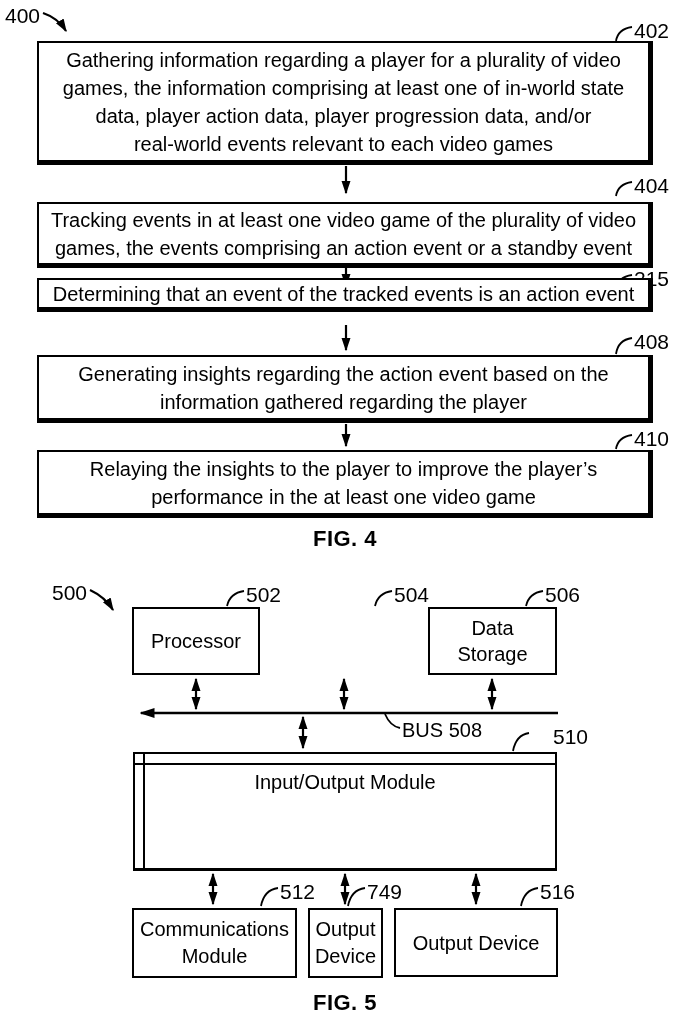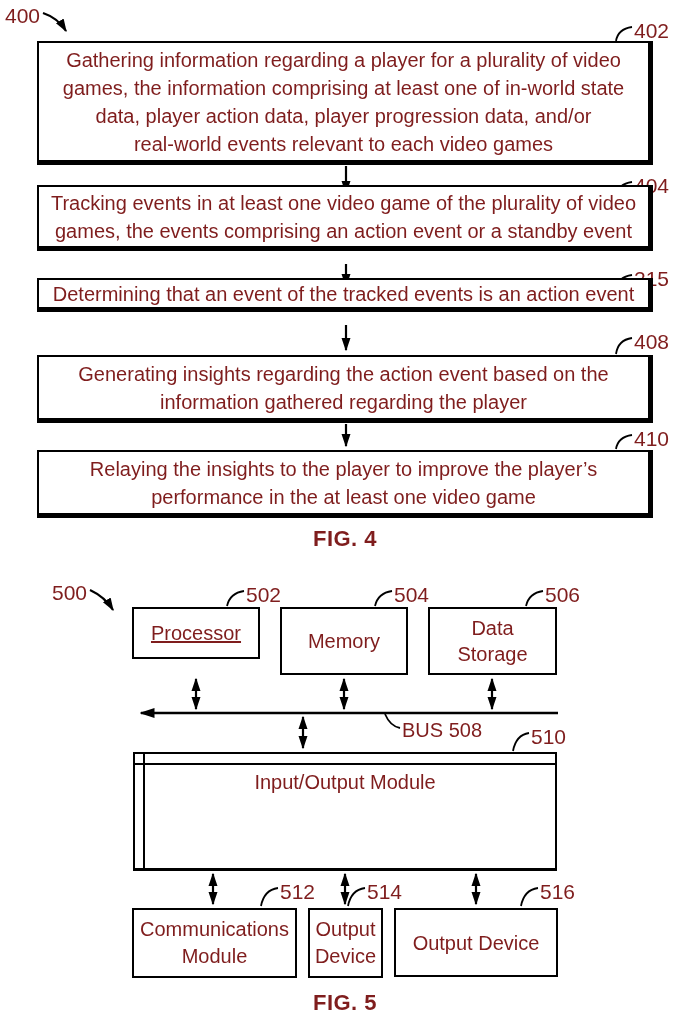--- a/index.html
+++ b/index.html
@@ -1,18 +1,18 @@
 <!DOCTYPE html>
 <html><head>
 <meta charset="utf-8">
 <style>
   html,body { margin:0; padding:0; background:#ffffff; }
   .canvas {
     position:relative; width:675px; height:1024px; background:#ffffff;
-    color:#7f1d1d; font-family:"Liberation Sans", sans-serif; overflow:hidden;
+    color:#000000; font-family:"Liberation Sans", sans-serif; overflow:hidden;
   }
   svg.overlay { position:absolute; left:0; top:0; width:675px; height:1024px; pointer-events:none; }
 
   
   .fbox {
     position:absolute; box-sizing:border-box; background:#fff;
     border:2px solid #000; border-right-width:5px; border-bottom-width:5px;
     display:flex; flex-direction:column; justify-content:center; align-items:center;
     font-size:20px; line-height:28px; text-align:center;
   }
@@ -88,21 +88,21 @@
   <div class="ref" style="left:634px; top:330px;">408</div>
   <div class="ref" style="left:634px; top:427px;">410</div>
 
   <div class="fbox" style="left:37px; top:41px;  width:616px; height:124px;">
     <div class="ln">Gathering information regarding a player for a plurality of video</div>
     <div class="ln">games, the information comprising at least one of in-world state</div>
     <div class="ln">data, player action data, player progression data, and/or</div>
     <div class="ln">real-world events relevant to each video games</div>
   </div>
 
-  <div class="fbox" style="left:37px; top:185px; width:616px; height:66px;">
+  <div class="fbox" style="left:37px; top:202px; width:616px; height:66px;">
     <div class="ln">Tracking events in at least one video game of the plurality of video</div>
     <div class="ln">games, the events comprising an action event or a standby event</div>
   </div>
 
   <div class="fbox" style="left:37px; top:278px; width:616px; height:34px;">
     <div class="ln">Determining that an event of the tracked events is an action event</div>
   </div>
 
   <div class="fbox" style="left:37px; top:450px; width:616px; height:68px;">
     <div class="ln">Relaying the insights to the player to improve the player’s</div>
@@ -113,34 +113,31 @@
     <div class="ln">Generating insights regarding the action event based on the</div>
     <div class="ln">information gathered regarding the player</div>
   </div>
 
   <div class="cap" style="left:37px; top:526px; width:616px;">FIG. 4</div>
 
   <div class="ref" style="left:52px;  top:581px;">500</div>
   <div class="ref" style="left:246px; top:583px;">502</div>
   <div class="ref" style="left:394px; top:583px;">504</div>
   <div class="ref" style="left:545px; top:583px;">506</div>
-  <div class="ref" style="left:531px; top:725px;">510</div>
+  <div class="ref" style="left:553px; top:725px;">510</div>
   <div class="ref" style="left:280px; top:880px;">512</div>
-  <div class="ref" style="left:367px; top:880px;">514</div>
+  <div class="ref" style="left:367px; top:880px;">749</div>
   <div class="ref" style="left:540px; top:880px;">516</div>
 
   <div class="buslabel" style="left:402px; top:719px;">BUS 508</div>
 
-  <div class="b5" style="left:132px; top:607px; width:128px; height:52px;text-decoration:underline;">
+  <div class="b5" style="left:132px; top:607px; width:128px; height:68px;">
     <div class="ln">Processor</div>
   </div>
 
-  <div class="b5" style="left:280px; top:607px; width:128px; height:68px;">
-    <div class="ln">Memory</div>
-  </div>
 
   <div class="b5" style="left:428px; top:607px; width:129px; height:68px;">
     <div class="ln">Data</div>
     <div class="ln">Storage</div>
   </div>
 
   <div class="b5 io" style="left:133px; top:752px; width:424px; height:119px;">
     <div class="io-vline"></div>
     <div class="io-hline"></div>
     <div class="ln">Input/Output Module</div>

